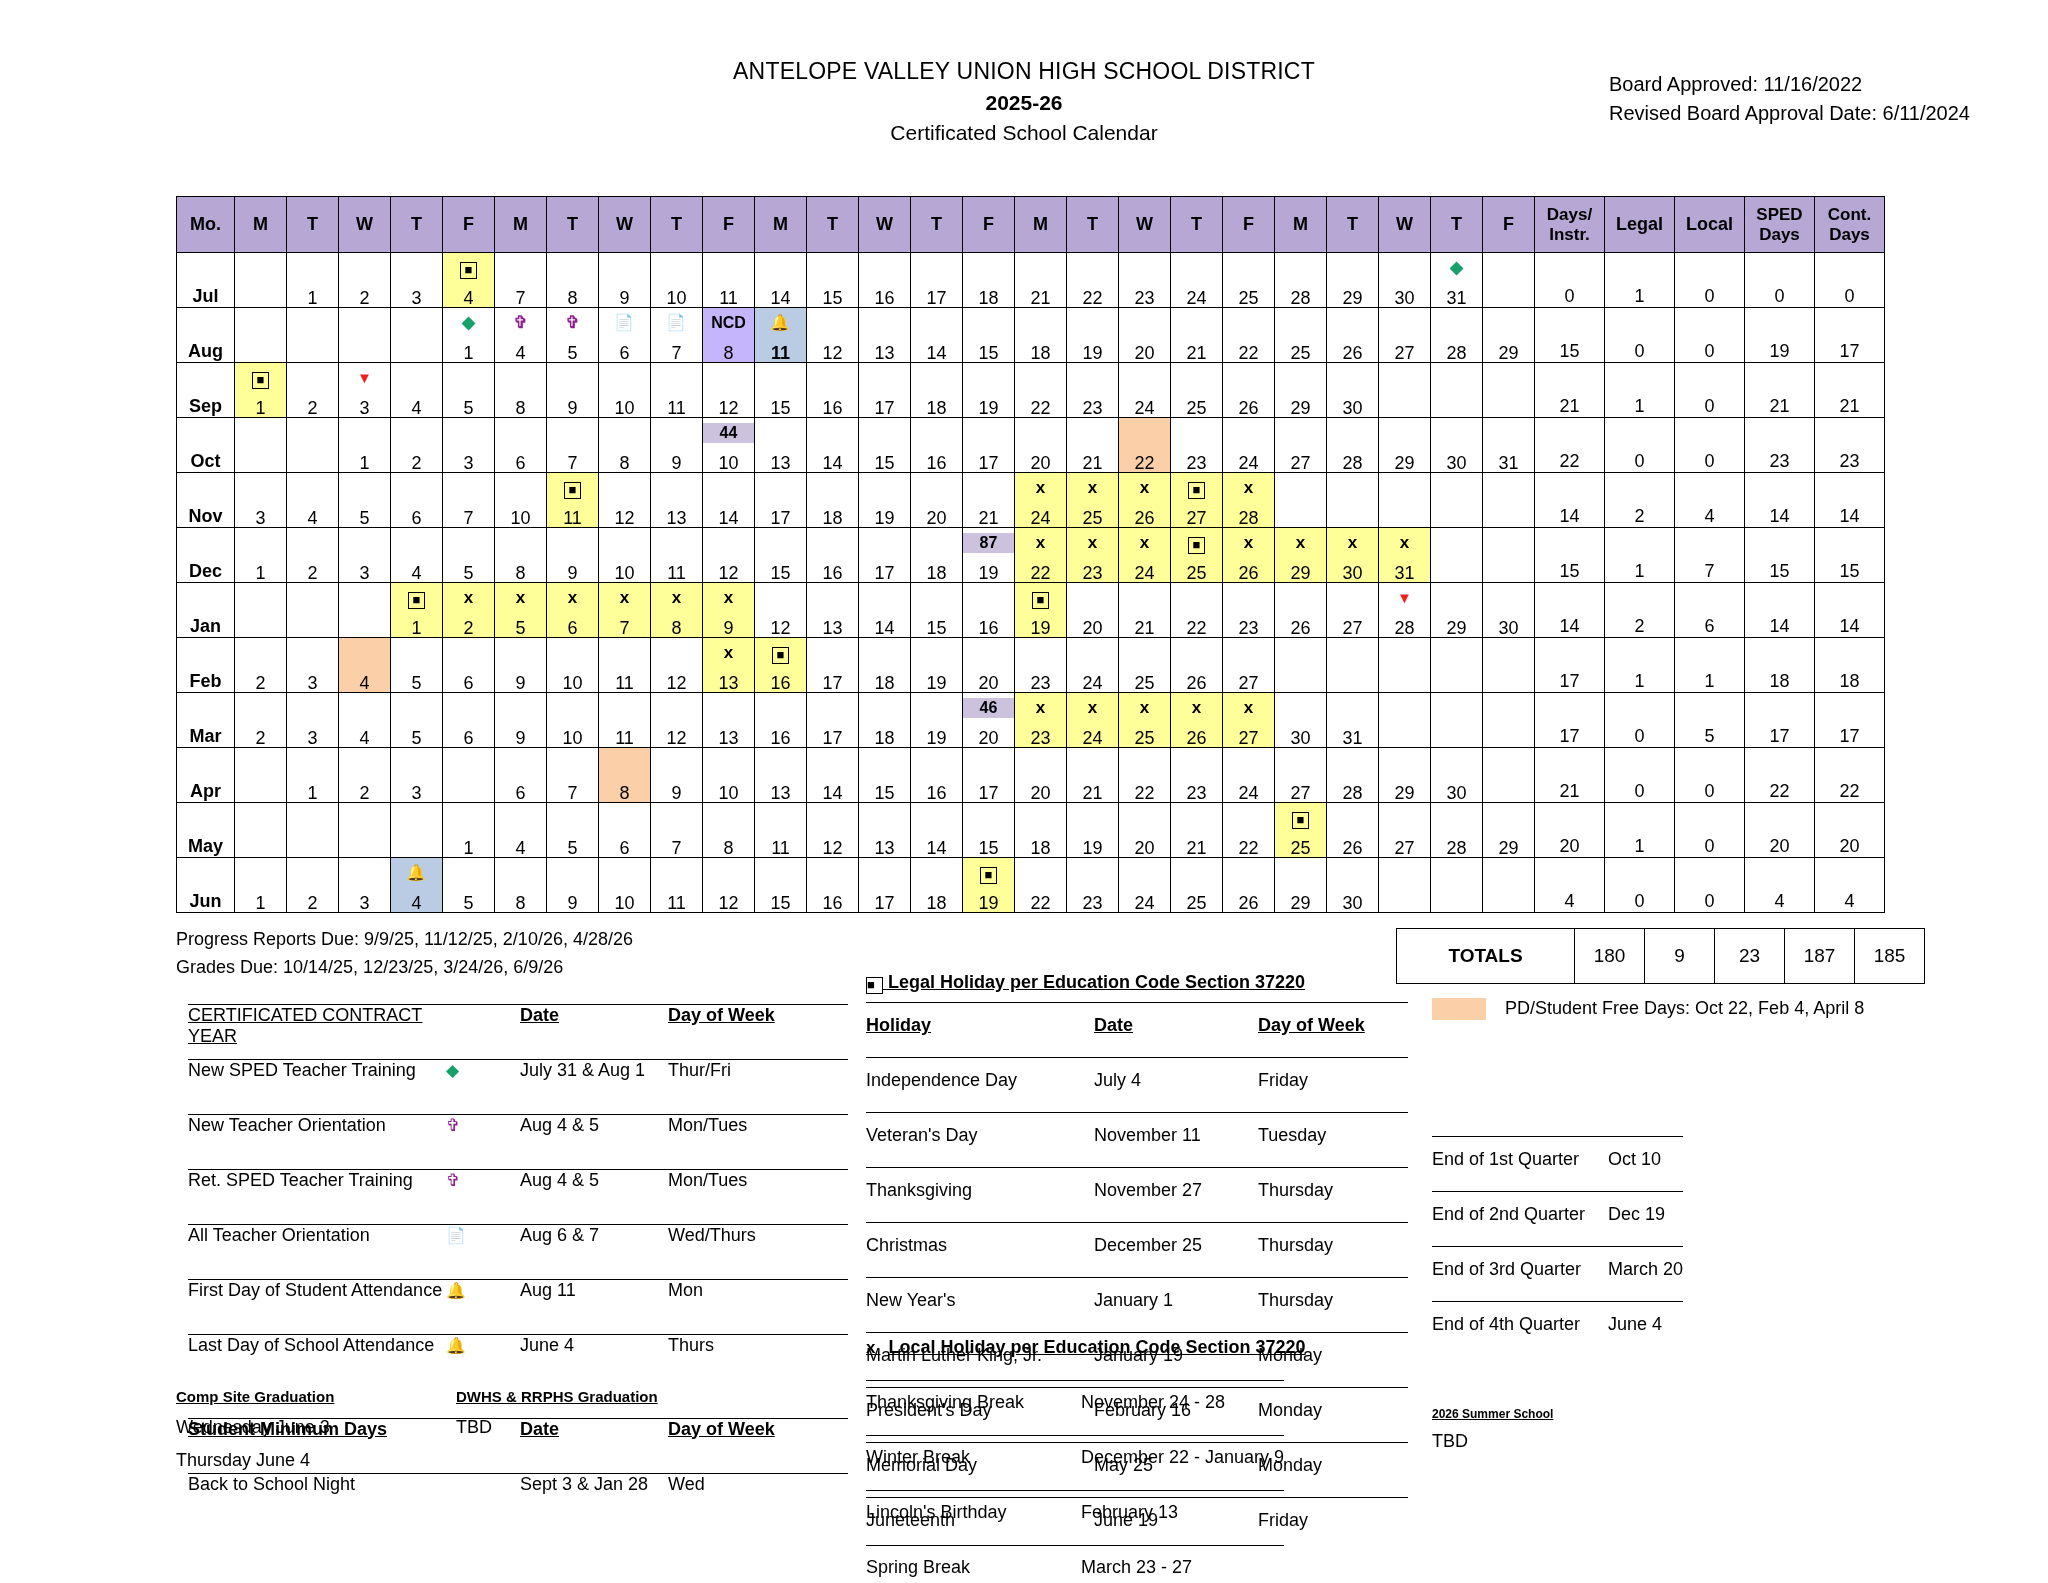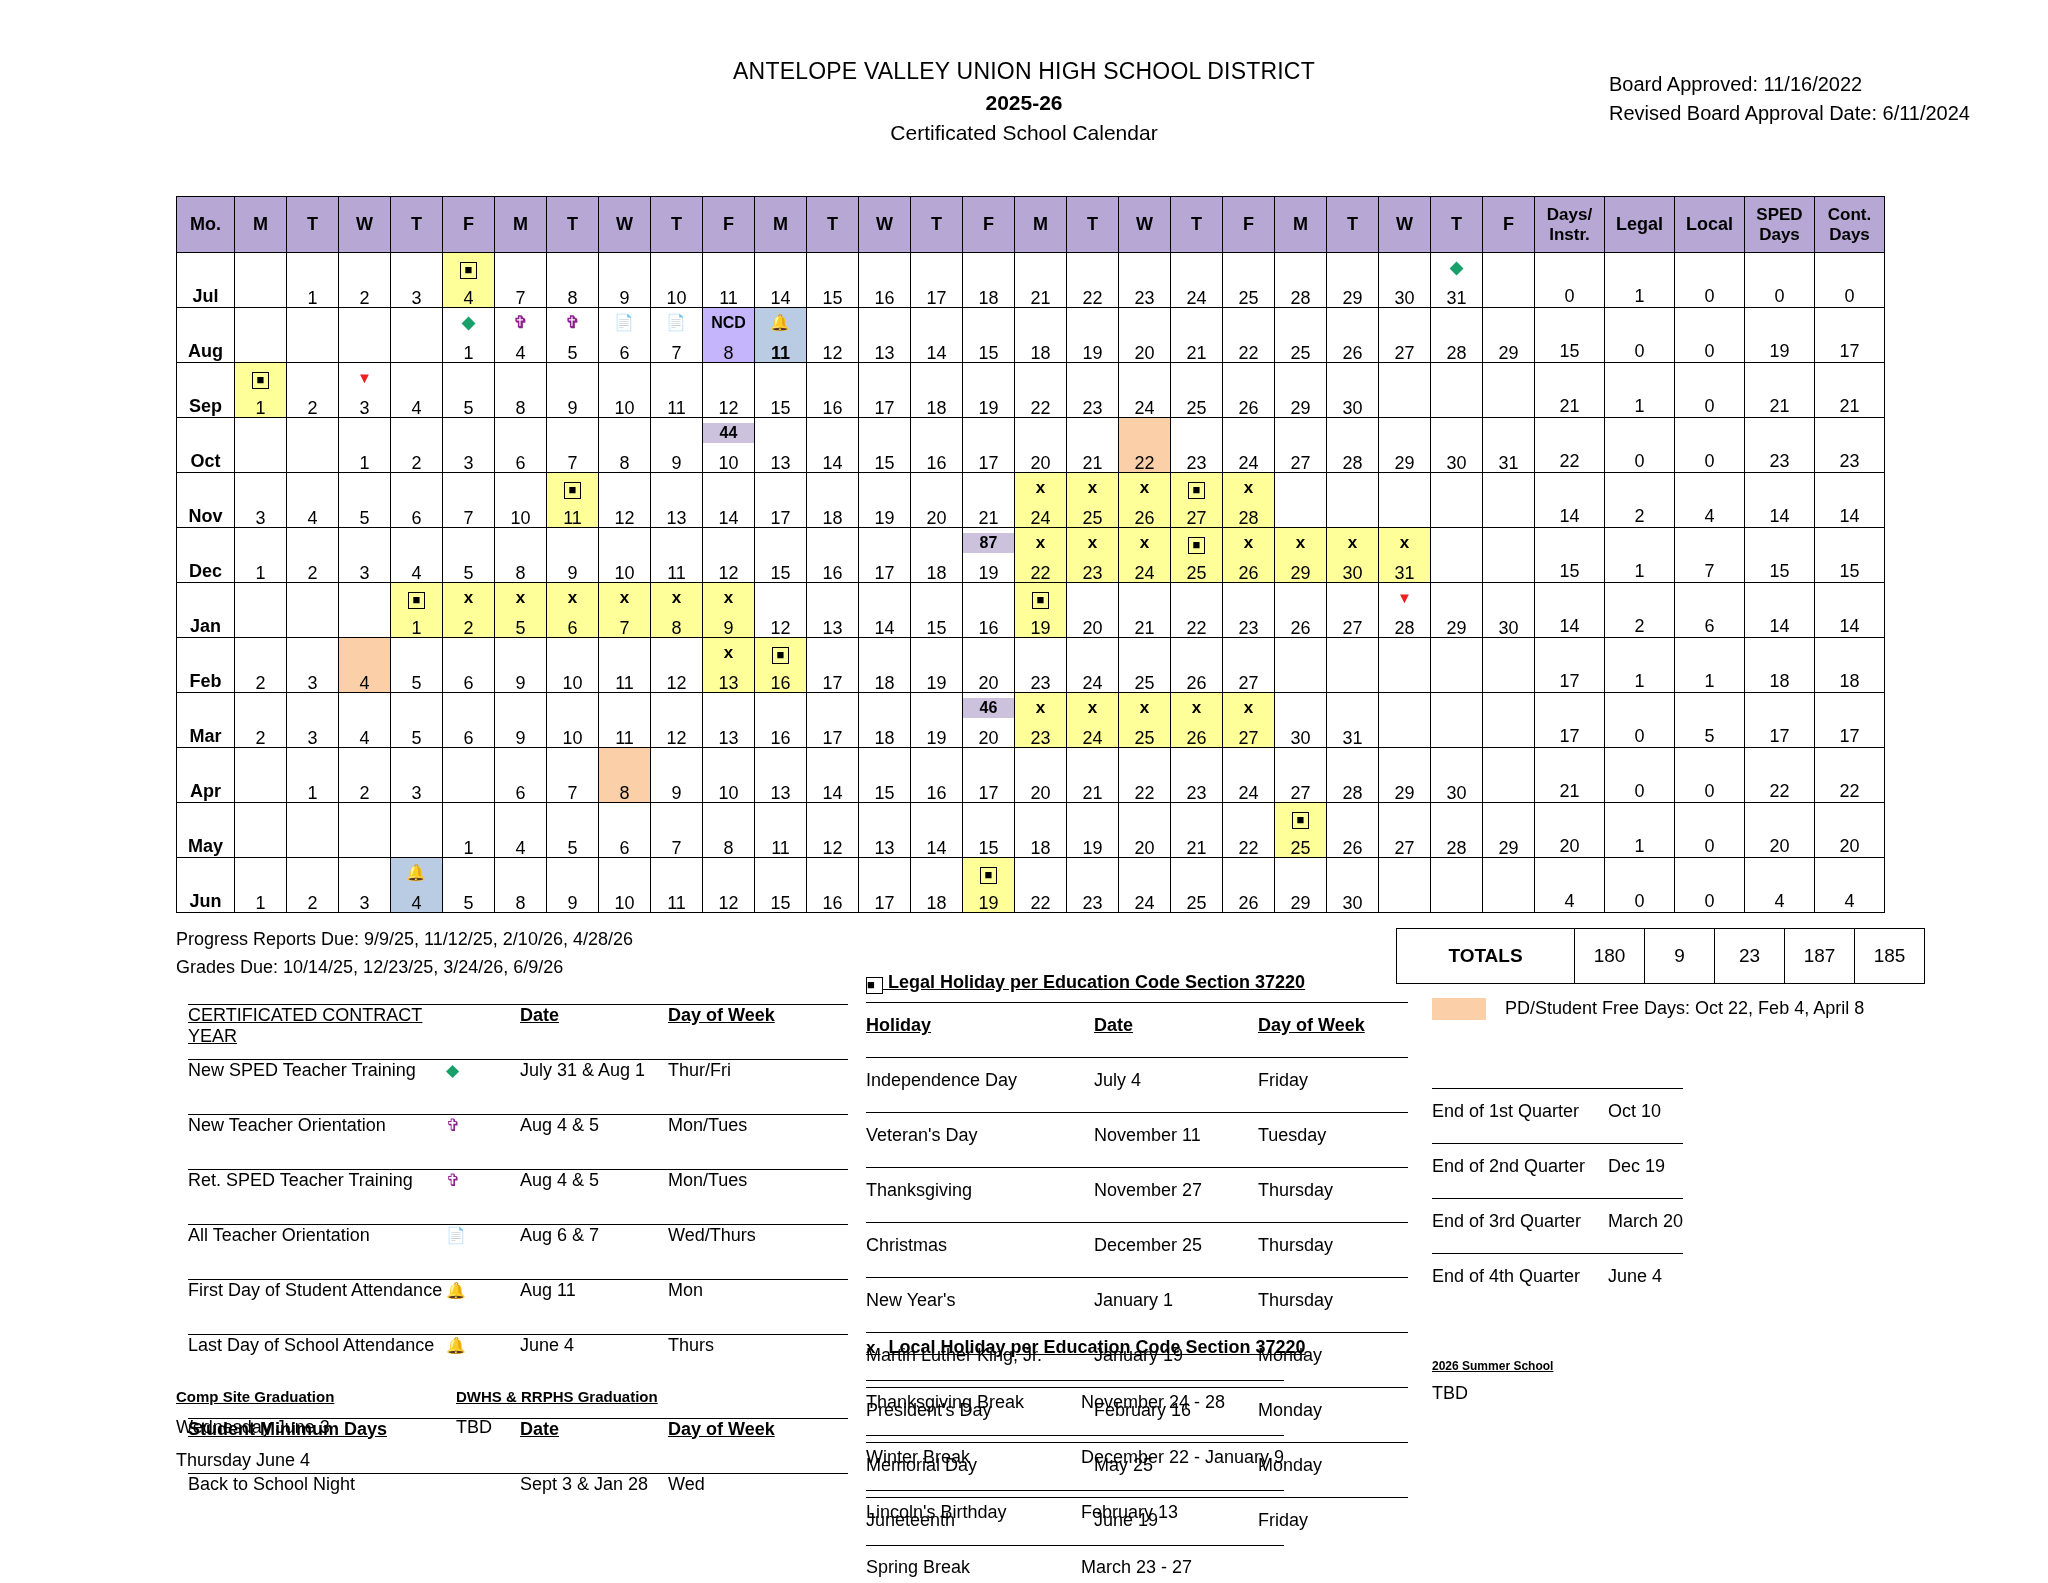--- a/index.html
+++ b/index.html
@@ -95,21 +95,21 @@
   .hol-head { font-weight: bold; text-decoration: underline; font-size: 18px; margin-bottom: 9px; }
   table.holtbl { border-collapse: collapse; }
   table.holtbl td { padding: 0 0 9px 0; font-size: 18px; }
   .h-name { width: 228px; }
   .h-date { width: 164px; }
   .h-dow  { width: 150px; }
 
   .legend-right { position: absolute; left: 1432px; top: 998px; font-size: 18px; }
   .pd-swatch { display: inline-block; width: 54px; height: 22px; background: #fbcfa8; vertical-align: middle; }
   .pd-text { margin-left: 14px; }
-  table.qtr { border-collapse: collapse; margin-top: 68px; }
+  table.qtr { border-collapse: collapse; margin-top: 116px; }
   table.qtr td { padding: 0 0 10px 0; font-size: 18px; }
   .q-name { width: 176px; }
   .summer { margin-top: 50px; }
   .summer .hd { font-weight: bold; text-decoration: underline; font-size: 12px; }
   .summer .bd { margin-top: 10px; font-size: 18px; }
 
   .legend-local { position: absolute; left: 866px; top: 1337px; font-size: 18px; }
   .local-head { font-weight: bold; text-decoration: underline; font-size: 18px; margin-bottom: 22px; }
   table.localtbl { border-collapse: collapse; }
   table.localtbl td { padding: 0 0 11px 0; font-size: 18px; }

